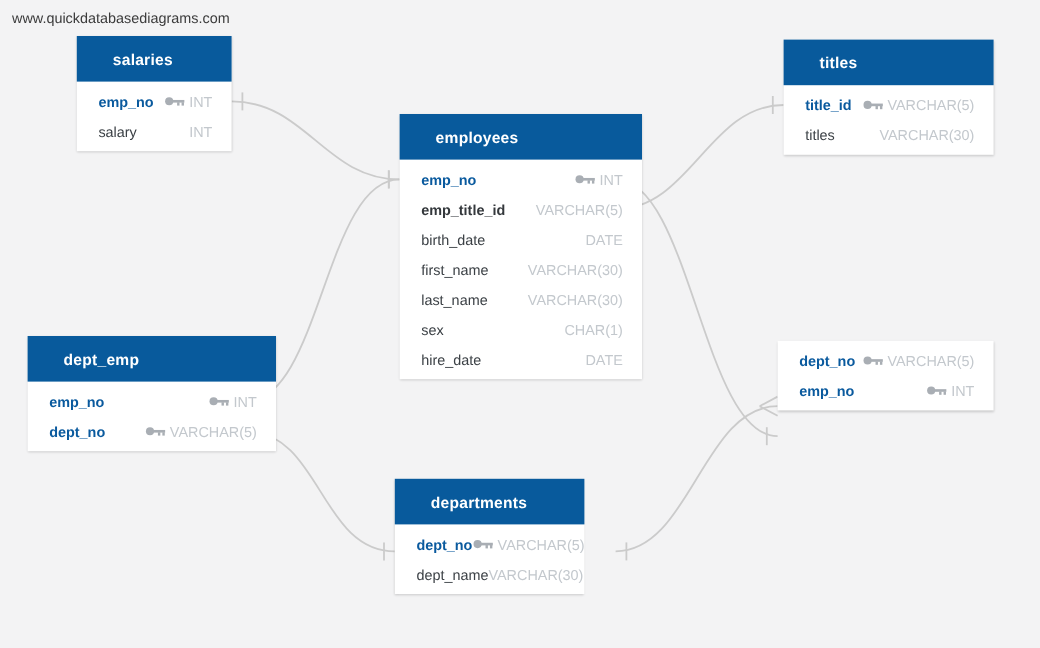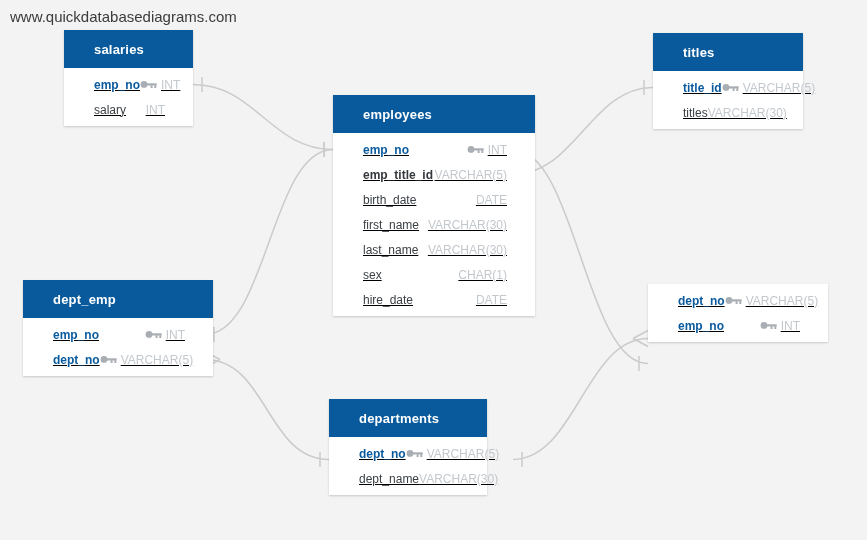--- a/index.html
+++ b/index.html
@@ -3,33 +3,33 @@
 <meta charset="utf-8">
 <style>
   html,body { margin:0; padding:0; }
   .canvas {
     position:relative; width:867px; height:540px;
     background:var(--bg,#f3f3f4); overflow:hidden;
     font-family:"Liberation Sans", sans-serif;
   }
   .watermark {
     position:absolute; left:10px; top:8px;
-    font-size:15px; color:var(--watermark,#3b3b3b); text-decoration:none;
+    font-size:12px; color:var(--watermark,#3b3b3b); text-decoration:none;
   }
   #rel-layer { position:absolute; left:0; top:0; pointer-events:none; }
   .db-table {
     position:absolute; background:var(--body,#ffffff);
     box-shadow:0 1px 2px rgba(0,0,0,0.18);
   }
   .db-header {
     height:38px; background:var(--header-bg,#085a9c); color:var(--header-text,#ffffff);
     display:flex; align-items:center; padding:0 30px;
     font-size:13px; font-weight:bold; letter-spacing:.2px; box-sizing:border-box;
   }
-  .db-body { padding:4px 16px;text-decoration:underline; }
+  .db-body { padding:4px 4px; }
   .db-row {
     height:25px; display:flex; align-items:center;
     padding:0 12px 0 14px; font-size:12px; box-sizing:border-box;
   }
   .f-name { color:var(--field,#3b4045); white-space:nowrap; }
   .f-name.pk { color:var(--pk,#0a5a9e); font-weight:bold; }
   .f-name.bold { color:var(--field-bold,#34383c); font-weight:bold; }
   .f-type {
     margin-left:auto; display:flex; align-items:center; gap:4px;
     color:var(--type,#c3c8cd); white-space:nowrap;
@@ -131,21 +131,21 @@
       </span>
     </div>
     <div class="db-row">
       <span class="f-name ">hire_date</span>
       <span class="f-type">
         <span>DATE</span>
       </span>
     </div>
         </div>
       </div>
-      <div class="db-table" style="left: 653px; top: 33px; width: 150px;">
+      <div class="db-table" style="left: 653px; top: 33px; width: 175px;">
         <div class="db-header">titles</div>
                  <div class="db-body">
     <div class="db-row">
       <span class="f-name pk">title_id</span>
       <span class="f-type">
         <svg class="key-icon" width="17" height="10" viewBox="0 0 17 10">
   <circle cx="4" cy="4.4" r="3.4" fill="#a9aeb4"></circle>
   <rect x="6.5" y="3.3" width="10.2" height="2.2" fill="#a9aeb4"></rect>
   <rect x="10.6" y="5.2" width="2" height="2.8" fill="#a9aeb4"></rect>
   <rect x="14.3" y="5.2" width="2" height="2.8" fill="#a9aeb4"></rect>
@@ -154,21 +154,21 @@
       </span>
     </div>
     <div class="db-row">
       <span class="f-name ">titles</span>
       <span class="f-type">
         <span>VARCHAR(30)</span>
       </span>
     </div>
         </div>
       </div>
-      <div class="db-table" style="left: 23px; top: 280px; width: 190px;">
+      <div class="db-table" style="left: 23px; top: 280px; width: 207px;">
         <div class="db-header">dept_emp</div>
                  <div class="db-body">
     <div class="db-row">
       <span class="f-name pk">emp_no</span>
       <span class="f-type">
         <svg class="key-icon" width="17" height="10" viewBox="0 0 17 10">
   <circle cx="4" cy="4.4" r="3.4" fill="#a9aeb4"></circle>
   <rect x="6.5" y="3.3" width="10.2" height="2.2" fill="#a9aeb4"></rect>
   <rect x="10.6" y="5.2" width="2" height="2.8" fill="#a9aeb4"></rect>
   <rect x="14.3" y="5.2" width="2" height="2.8" fill="#a9aeb4"></rect>

